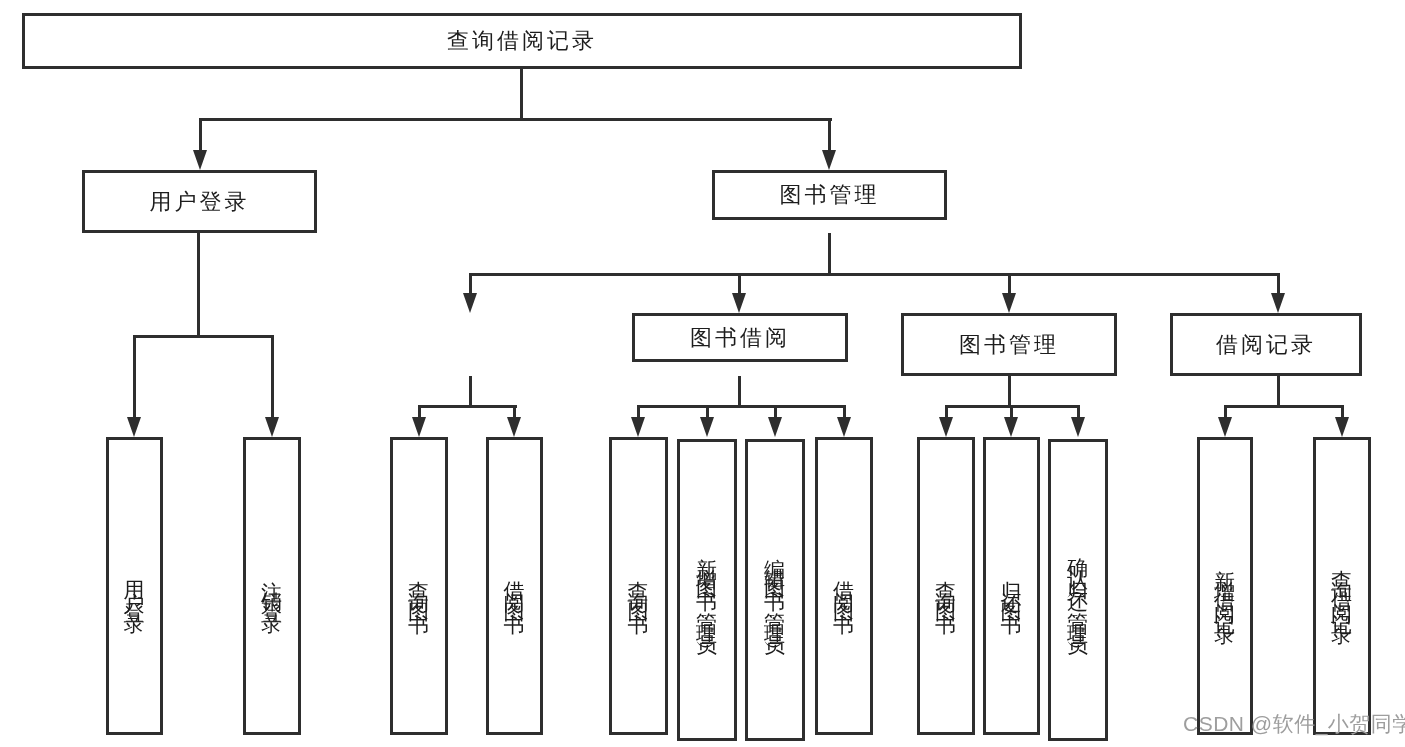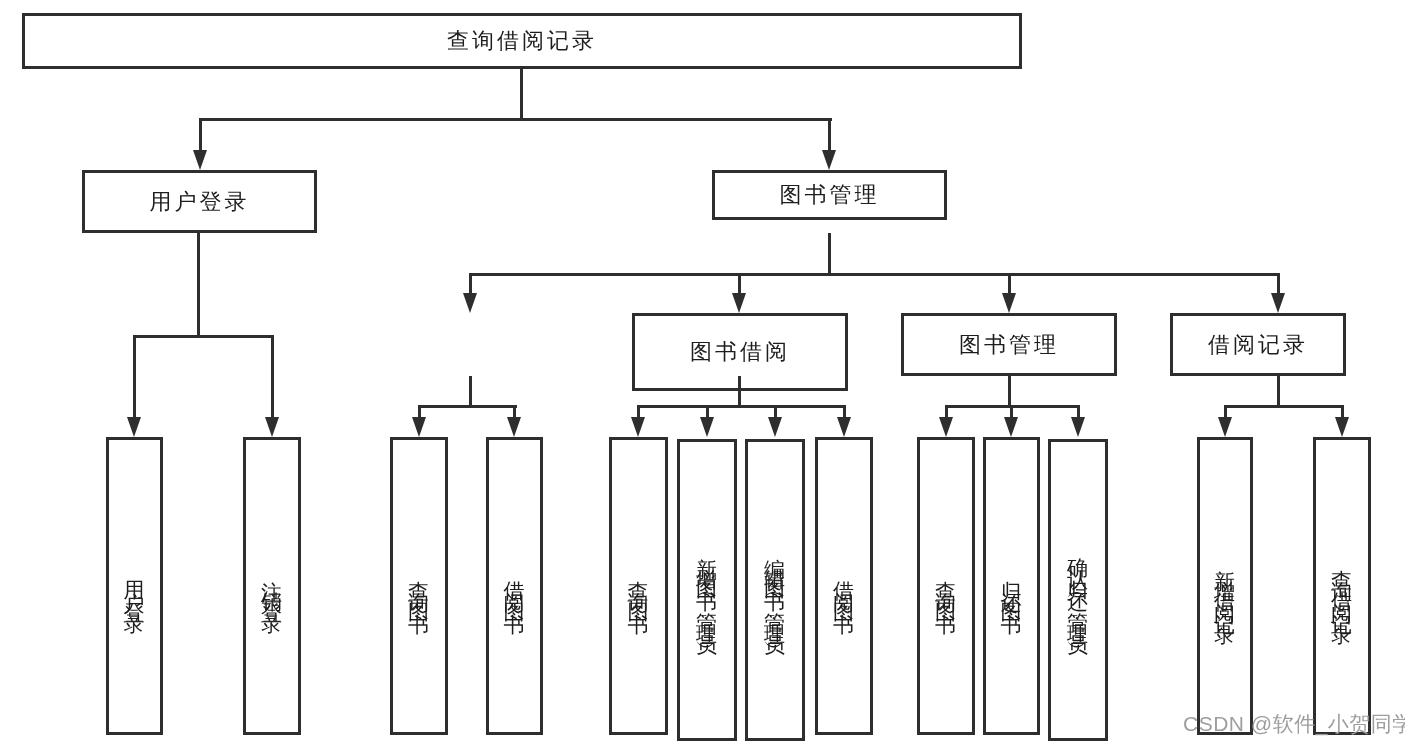--- a/index.html
+++ b/index.html
@@ -83,27 +83,27 @@
   <div class="h" style="left:469px;top:273px;width:811px"></div>
   <div class="v" style="left:469px;top:273px;height:22px"></div>
   <div class="ah" style="left:463px;top:293px"></div>
   <div class="v" style="left:738px;top:273px;height:22px"></div>
   <div class="ah" style="left:732px;top:293px"></div>
   <div class="v" style="left:1008px;top:273px;height:22px"></div>
   <div class="ah" style="left:1002px;top:293px"></div>
   <div class="v" style="left:1277px;top:273px;height:22px"></div>
   <div class="ah" style="left:1271px;top:293px"></div>
 
-  <div class="box" style="left:632px;top:313px;width:216px;height:78px">
+  <div class="box" style="left:632px;top:313px;width:216px;height:49px">
     <span class="lbl">图书借阅</span>
   </div>
   <div class="box" style="left:901px;top:313px;width:216px;height:63px">
     <span class="lbl">图书管理</span>
   </div>
-  <div class="box" style="left:1170px;top:313px;width:176px;height:63px">
+  <div class="box" style="left:1170px;top:313px;width:192px;height:63px">
     <span class="lbl">借阅记录</span>
   </div>
 
   <div class="v" style="left:469px;top:376px;height:31px"></div>
   <div class="h" style="left:418px;top:405px;width:99px"></div>
   <div class="v" style="left:418px;top:405px;height:14px"></div>
   <div class="ah" style="left:412px;top:417px"></div>
   <div class="v" style="left:513px;top:405px;height:14px"></div>
   <div class="ah" style="left:507px;top:417px"></div>
 

